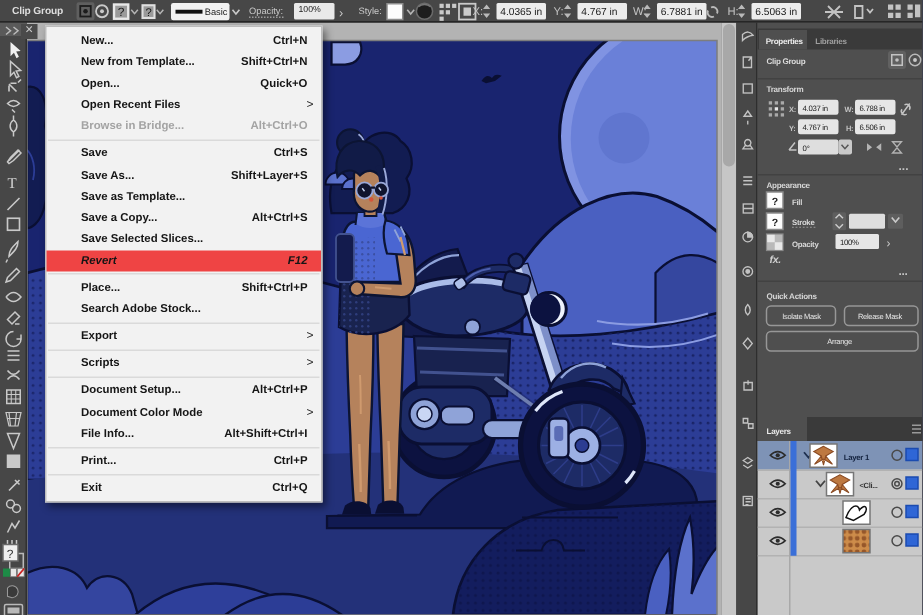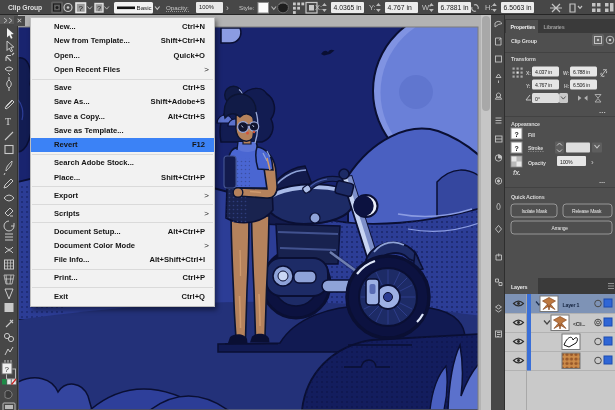--- a/index.html
+++ b/index.html
@@ -22,21 +22,21 @@
     background:#474747; border-right:1px solid #2e2e2e; }
   #rightpanel { position:absolute; left:505px; top:15px; width:110px; height:395px; background:#4f4f4f; }
   #menu { position:absolute; left:30px; top:17px; width:185px; background:#f2f2f2;
     border:1px solid #bdbdbd; box-shadow:2px 3px 5px rgba(0,0,0,0.45);
     padding:2px 0; z-index:20; }
   .mi { position:relative; height:14.3px; line-height:14.4px; font-size:7.6px; font-weight:bold;
     color:#151515; padding-left:23px; white-space:nowrap; }
   .mi .sc { position:absolute; right:9px; top:0; }
   .mi .ar { position:absolute; right:5px; top:0; font-size:8px; color:#222; font-weight:normal; }
   .mi.gray { color:#a3a3a3; }
-  .mi.hl { background:#3b82f6; }
+  .mi.hl { background:#ef4444;font-style:italic; }
   .msep { height:1px; background:#dadada; margin:1.4px 1px; }
 </style>
 </head>
 <body>
 <div id="app">
   <div id="canvas"><svg width="463" height="395" viewBox="18 15 463 395">
 <defs>
   <clipPath id="art">
             <rect x="18" y="27" width="460" height="383"></rect>
           </clipPath>
@@ -491,29 +491,31 @@
   <rect x="93" y="322" width="8" height="8"></rect>
             <rect x="93" y="341" width="8" height="8"></rect>
 </g>
 </g>
 </svg></div>
   <div id="menu">
       <div class="mi">New...<span class="sc">Ctrl+N</span></div>
 <div class="mi">New from Template...<span class="sc">Shift+Ctrl+N</span></div>
 <div class="mi">Open...<span class="sc">Quick+O</span></div>
 <div class="mi">Open Recent Files<span class="ar">&gt;</span></div>
+<div class="mi gray">Browse in Bridge...<span class="sc">Alt+Ctrl+O</span></div>
 <div class="msep"></div>
 <div class="mi">Save<span class="sc">Ctrl+S</span></div>
-<div class="mi">Save As...<span class="sc">Shift+Adobe+S</span></div>
+<div class="mi">Save As...<span class="sc">Shift+Layer+S</span></div>
+<div class="mi">Save as Template...</div>
 <div class="mi">Save a Copy...<span class="sc">Alt+Ctrl+S</span></div>
-<div class="mi">Save as Template...</div>
+<div class="mi">Save Selected Slices...</div>
 <div class="mi hl">Revert<span class="sc">F12</span></div>
 <div class="msep"></div>
+<div class="mi">Place...<span class="sc">Shift+Ctrl+P</span></div>
 <div class="mi">Search Adobe Stock...</div>
-<div class="mi">Place...<span class="sc">Shift+Ctrl+P</span></div>
 <div class="msep"></div>
 <div class="mi">Export<span class="ar">&gt;</span></div>
 <div class="msep"></div>
 <div class="mi">Scripts<span class="ar">&gt;</span></div>
 <div class="msep"></div>
 <div class="mi">Document Setup...<span class="sc">Alt+Ctrl+P</span></div>
 <div class="mi">Document Color Mode<span class="ar">&gt;</span></div>
 <div class="mi">File Info...<span class="sc">Alt+Shift+Ctrl+I</span></div>
 <div class="msep"></div>
 <div class="mi">Print...<span class="sc">Ctrl+P</span></div>

